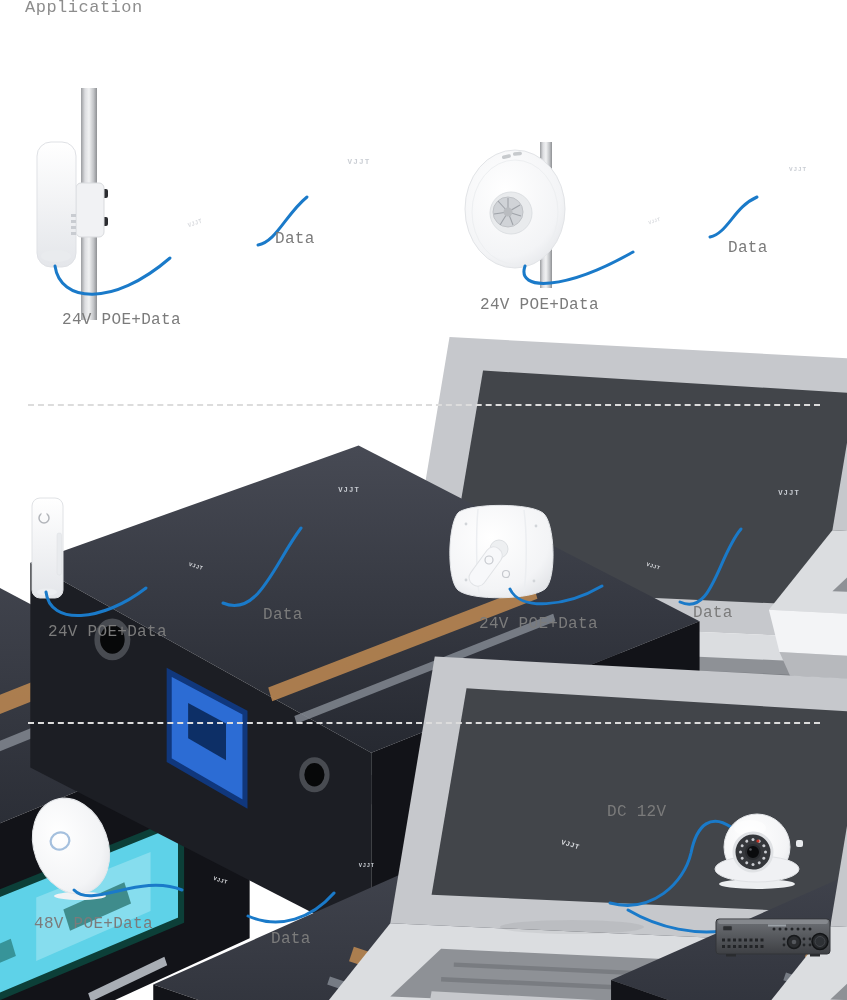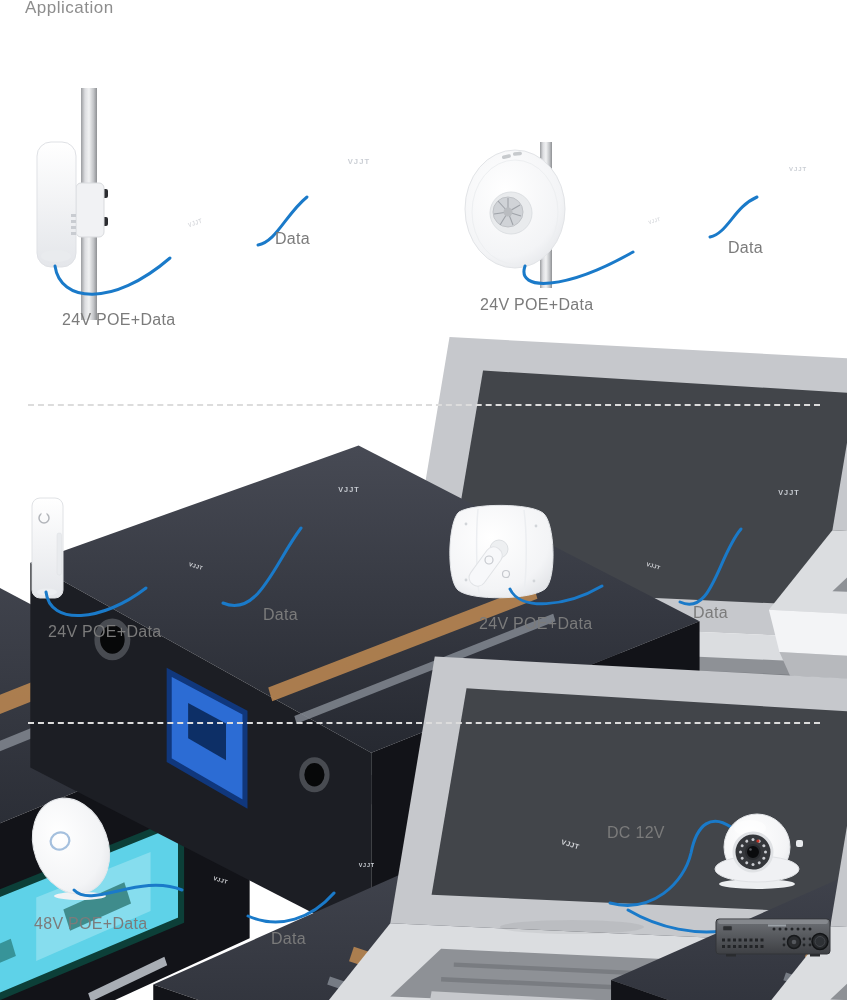--- a/index.html
+++ b/index.html
@@ -1,17 +1,17 @@
 <!DOCTYPE html>
 <html><head>
 <meta charset="utf-8">
 <style>
   html,body{margin:0;padding:0;background:#fff;}
   .canvas{position:relative;width:847px;height:1000px;background:#ffffff;overflow:hidden;
-          font-family:Liberation Sans, sans-serif;}
+          font-family:Liberation Mono, monospace;}
   .title{position:absolute;left:25px;top:-2px;font-size:17px;color:#8d8d8d;letter-spacing:.5px;}
   .lbl{position:absolute;font-size:16px;color:#7b7b7b;letter-spacing:.3px;white-space:nowrap;}
   .sep{position:absolute;left:28px;width:792px;height:0;border-top:2px dashed #dcdcdc;}
   svg.scene{position:absolute;left:0;top:0;}
   text.brand-laptop{font-size:8px;font-weight:bold;fill:#caced4;letter-spacing:1.2px;text-anchor:middle;}
   text.brand-box{font-size:5.5px;font-weight:bold;fill:#d8dade;letter-spacing:.4px;text-anchor:middle;}
 </style>
 </head>
 <body>
 
@@ -296,15 +296,15 @@
 
   <div class="lbl" style="left:48px;top:623px">24V POE+Data</div>
   <div class="lbl" style="left:263px;top:606px">Data</div>
 
   <div class="lbl" style="left:479px;top:615px">24V POE+Data</div>
   <div class="lbl" style="left:693px;top:604px">Data</div>
 
   <div class="lbl" style="left:34px;top:915px">48V POE+Data</div>
   <div class="lbl" style="left:271px;top:930px">Data</div>
 
-  <div class="lbl" style="left:607px;top:824px">DC 12V</div>
+  <div class="lbl" style="left:607px;top:803px">DC 12V</div>
 
 </div>
 
 </body></html>

